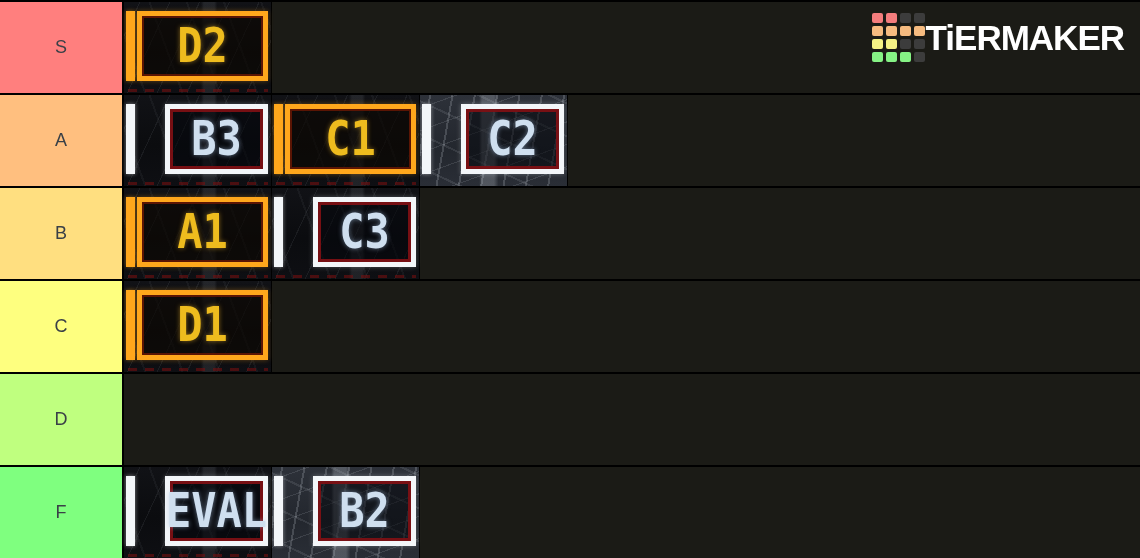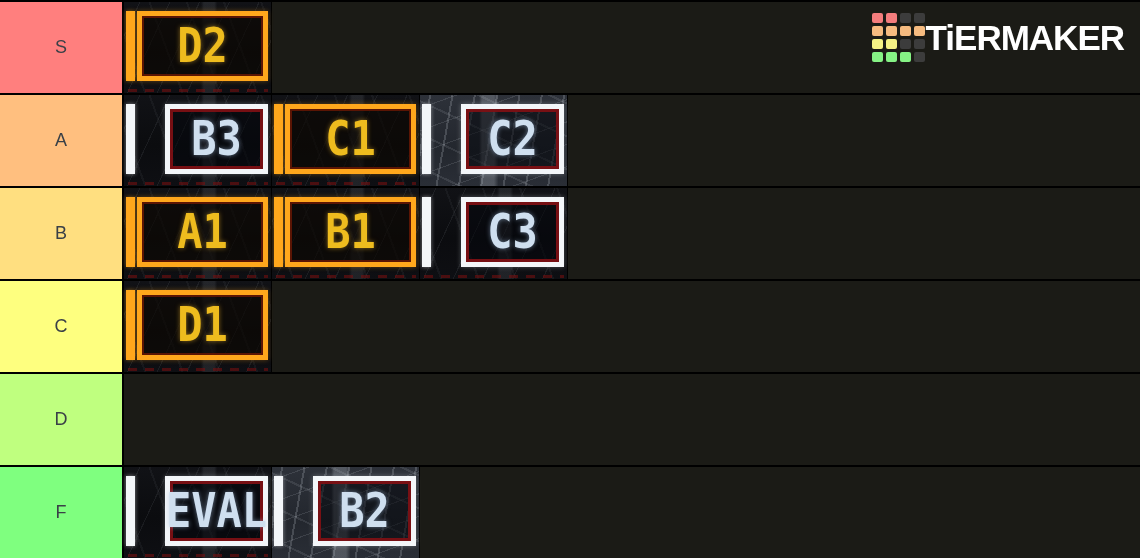--- a/index.html
+++ b/index.html
@@ -133,26 +133,20 @@
     <div class="tier-label" style="background-color: rgb(255, 223, 128);">
       <span>B</span>
     </div>
     <div class="row-items">
       <div class="item orange dark">
         <div class="bar"></div>
         <div class="plate">
           <span class="plate-text">A1</span>
         </div>
       </div>
-      <div class="item orange dark">
-        <div class="bar"></div>
-        <div class="plate">
-          <span class="plate-text">B1</span>
-        </div>
-      </div>
       <div class="item white dark">
         <div class="bar"></div>
         <div class="plate">
           <span class="plate-text">C3</span>
         </div>
       </div>
     </div>
   </div>
 
   <div class="row">

